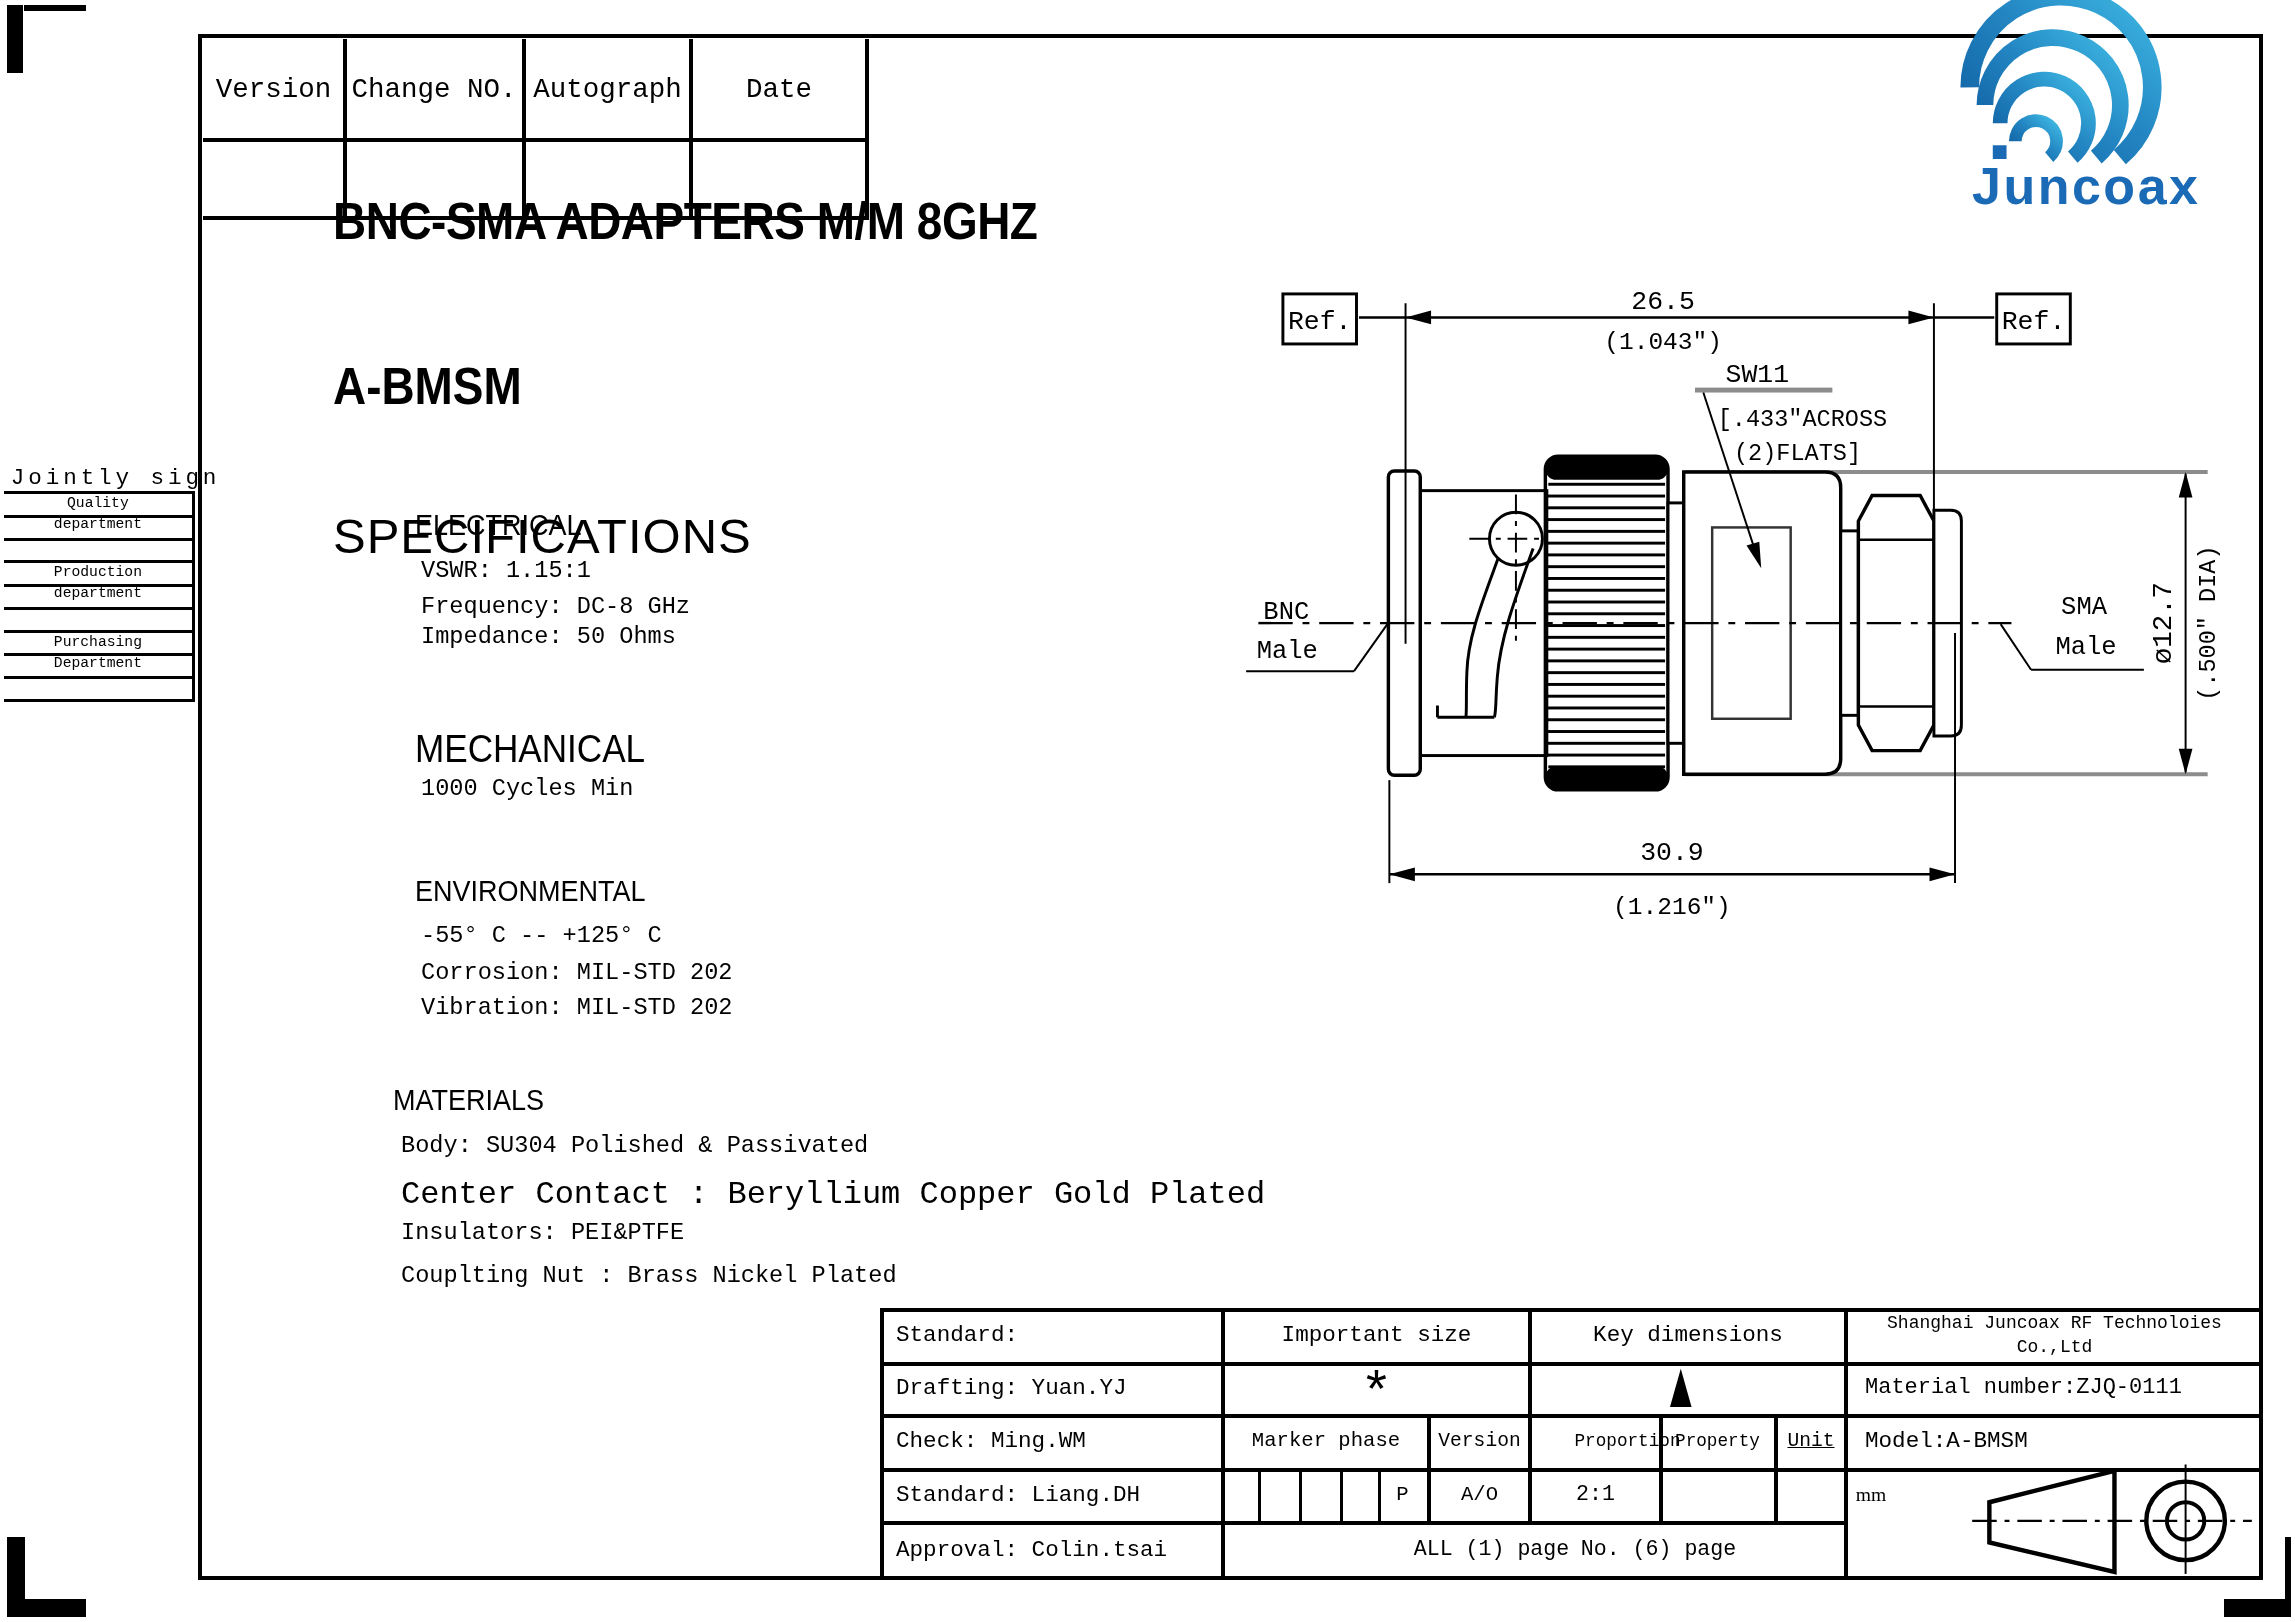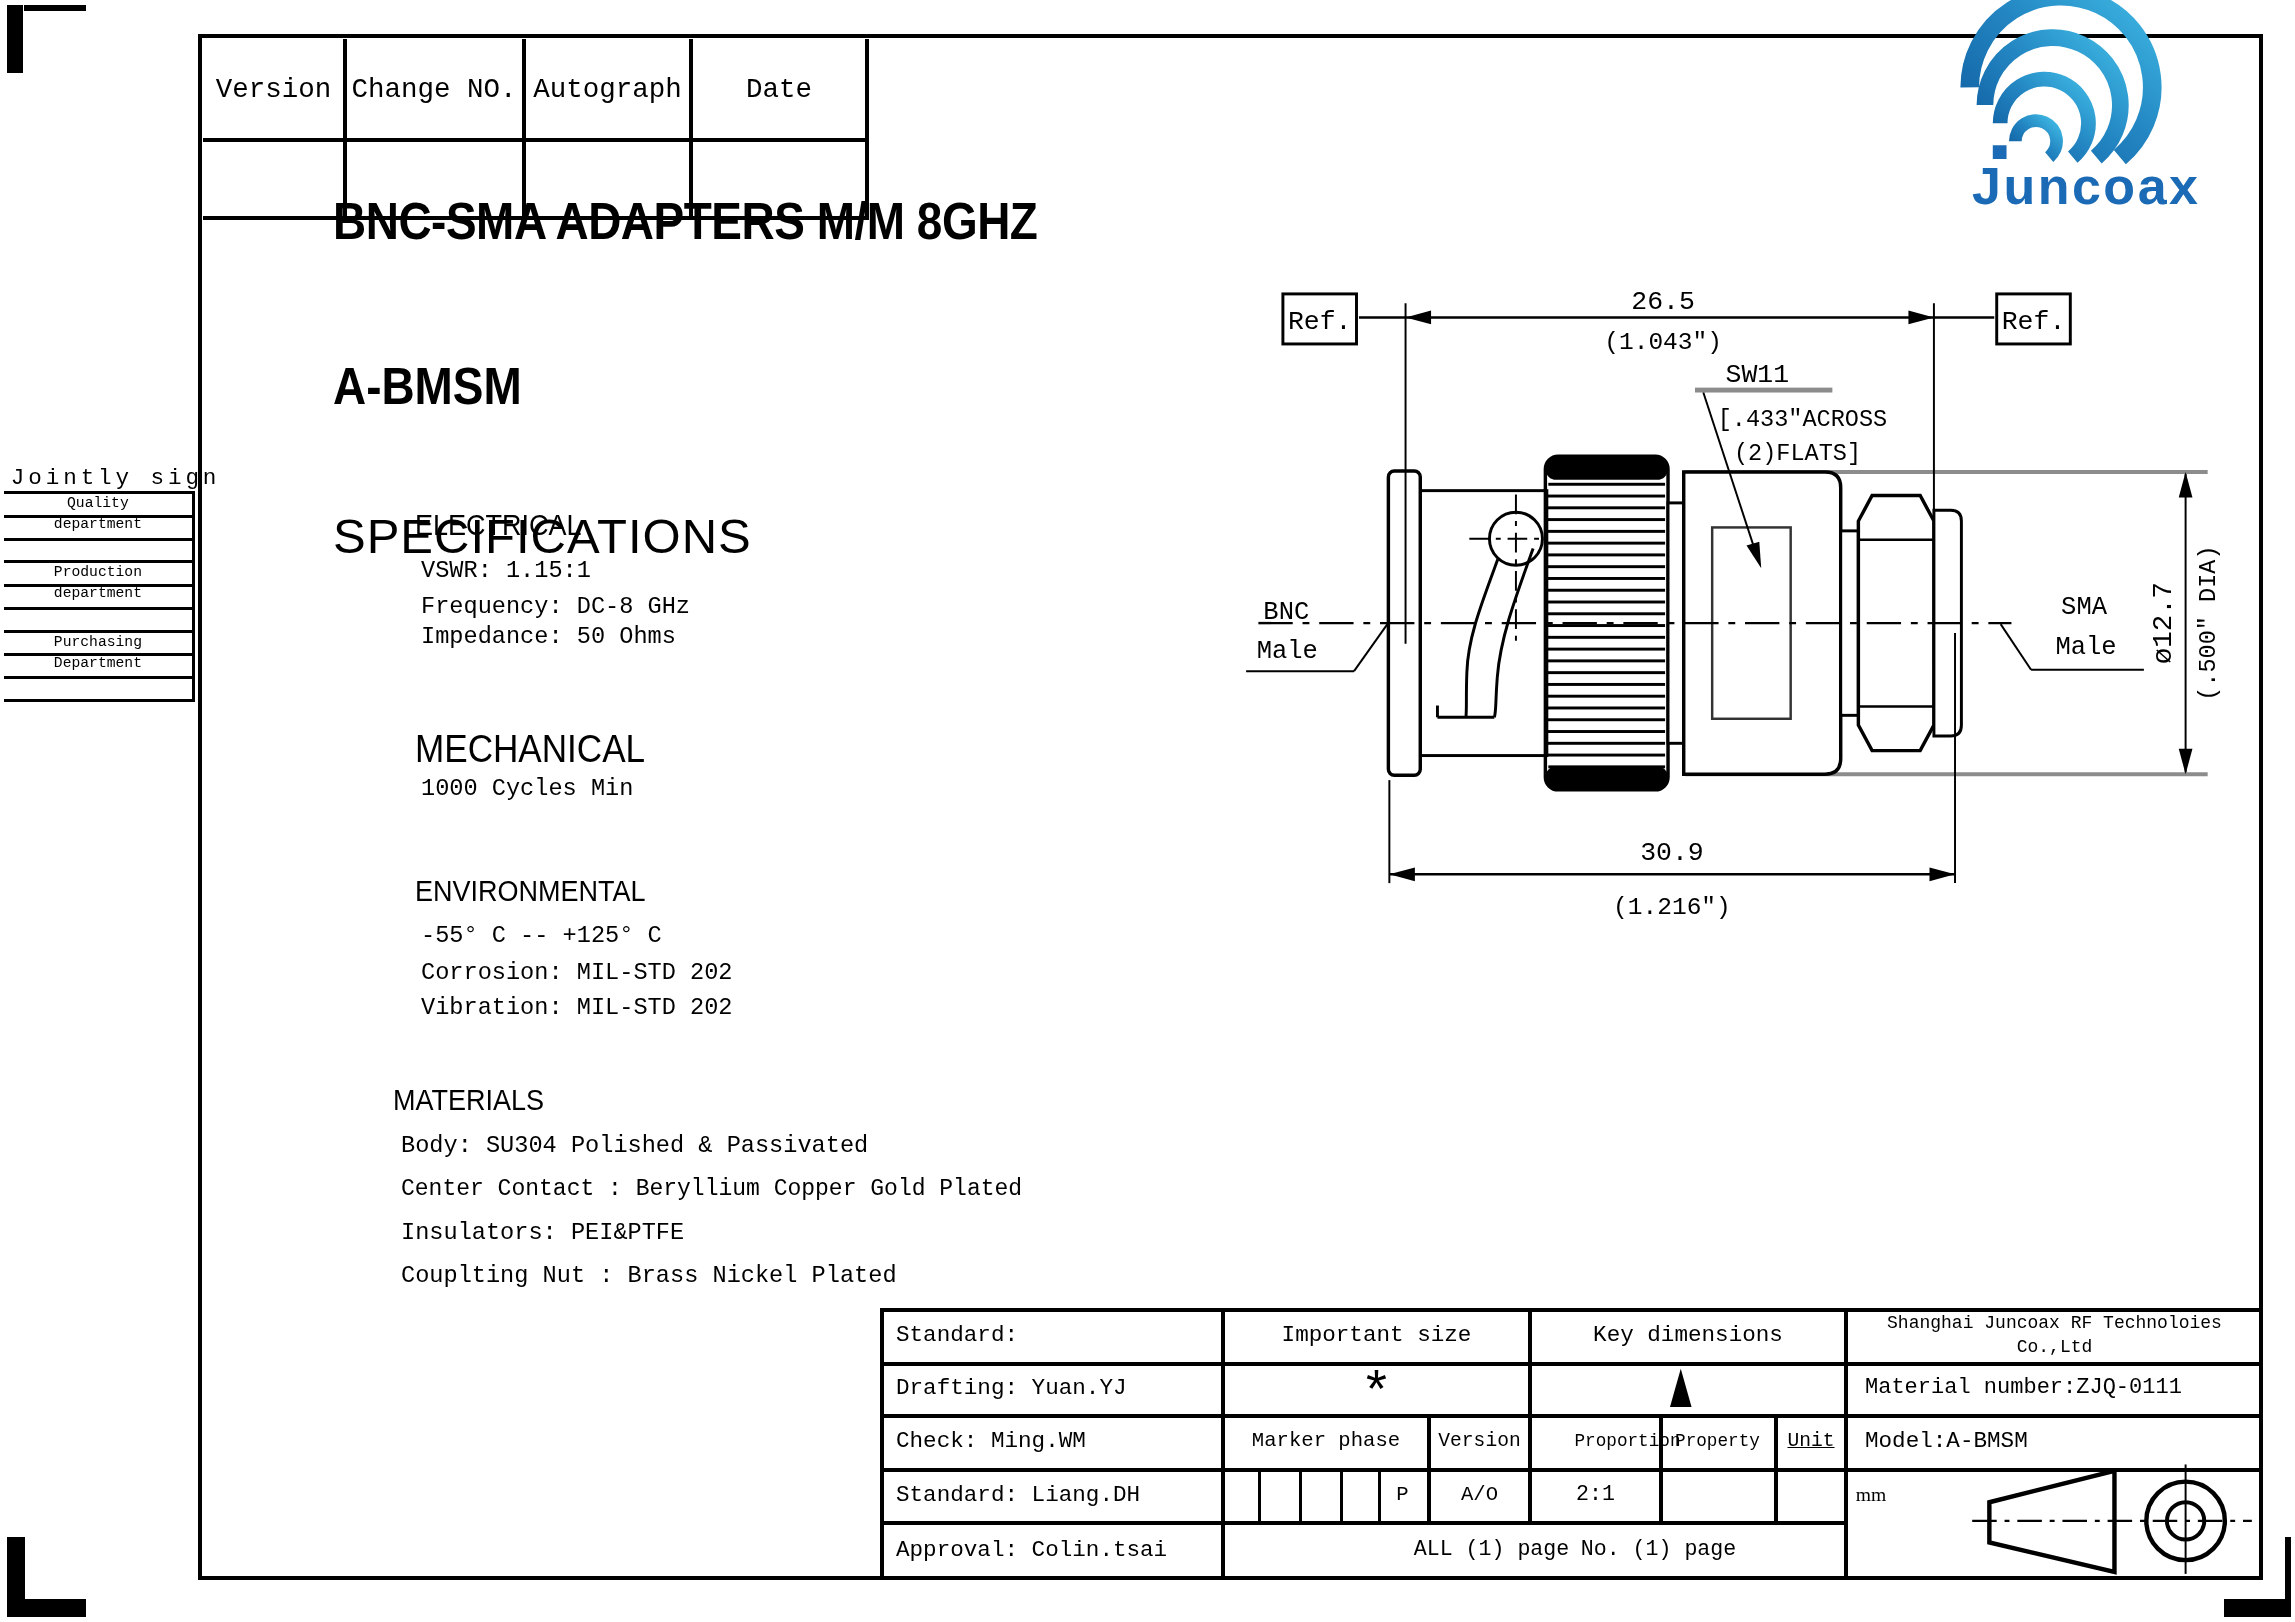--- a/index.html
+++ b/index.html
@@ -72,21 +72,21 @@
   <div class="t sans" style="left:415px;top:727px;font-size:39px;"><span class="condensed">MECHANICAL</span></div>
   <div class="t" style="left:421px;top:775px;font-size:23.6px;">1000 Cycles Min</div>
 
   <div class="t sans" style="left:415px;top:874px;font-size:30px;"><span class="condensed">ENVIRONMENTAL</span></div>
   <div class="t" style="left:421px;top:922px;font-size:23.6px;">-55° C -- +125° C</div>
   <div class="t" style="left:421px;top:959px;font-size:23.6px;">Corrosion: MIL-STD 202</div>
   <div class="t" style="left:421px;top:994px;font-size:23.6px;">Vibration: MIL-STD 202</div>
 
   <div class="t sans" style="left:393px;top:1083px;font-size:30px;"><span class="condensed">MATERIALS</span></div>
   <div class="t" style="left:401px;top:1132px;font-size:23.6px;">Body: SU304 Polished &amp; Passivated</div>
-  <div class="t" style="left:401px;top:1176px;font-size:23px;">Center Contact : Beryllium Copper Gold Plated</div>
+  <div class="t" style="left:401px;top:1176px;font-size:32px;">Center Contact : Beryllium Copper Gold Plated</div>
   <div class="t" style="left:401px;top:1219px;font-size:23.6px;">Insulators: PEI&amp;PTFE</div>
   <div class="t" style="left:401px;top:1262px;font-size:23.6px;">Couplting Nut : Brass Nickel Plated</div>
 
   <svg width="2295" height="1622" viewBox="0 0 4678 3306" style="pointer-events:none;">
     <defs>
       <linearGradient id="lg" x1="0" y1="1" x2="1" y2="0">
         <stop offset="0" stop-color="#0e5a9d"></stop>
           <stop offset="0.55" stop-color="#2386c2"></stop>
           <stop offset="1" stop-color="#3fb9e4"></stop>
       </linearGradient>
@@ -130,21 +130,21 @@
   <div class="t ctr" style="left:1225px;top:1429px;width:202px;font-size:20.6px;">Marker phase</div>
   <div class="t ctr" style="left:1431px;top:1430px;width:97px;font-size:19.6px;">Version</div>
   <div class="t ctr" style="left:1532px;top:1431px;width:127px;font-size:17.7px;padding-left:32px;">Proportion</div>
   <div class="t ctr" style="left:1662px;top:1431px;width:111px;font-size:17.7px;">Property</div>
   <div class="t ctr" style="left:1778px;top:1430px;width:66px;font-size:19.6px;text-decoration:underline;">Unit</div>
   <div class="t ctr" style="left:1378px;top:1483px;width:49px;font-size:20.6px;">P</div>
   <div class="t ctr" style="left:1431px;top:1483px;width:97px;font-size:20.6px;">A/O</div>
   <div class="t ctr" style="left:1532px;top:1482px;width:127px;font-size:21.6px;">2:1</div>
   <div class="t ctr" style="left:1828px;top:1484px;width:86px;font-size:19.6px;font-family:Liberation Serif, serif;">mm</div>
   <div class="t ctr" style="left:1376px;top:1537px;width:231px;font-size:21.6px;">ALL (1) page</div>
-  <div class="t ctr" style="left:1543px;top:1537px;width:231px;font-size:21.6px;">No. (1) page</div>
+  <div class="t ctr" style="left:1543px;top:1537px;width:231px;font-size:21.6px;">No. (6) page</div>
 
   <div class="t ctr" style="left:1847px;top:1313px;width:415px;font-size:18px;">Shanghai Juncoax RF Technoloies</div>
   <div class="t ctr" style="left:1847px;top:1337px;width:415px;font-size:18px;">Co.,Ltd</div>
   <div class="t" style="left:1865px;top:1375px;font-size:22px;">Material number:ZJQ-0111</div>
   <div class="t" style="left:1865px;top:1428px;font-size:22.6px;">Model:A-BMSM</div>
 
   <svg width="2295" height="1622" viewBox="0 0 4678 3306" style="pointer-events:none;">
     <defs>
       <pattern id="knurlPat" width="20" height="24" patternUnits="userSpaceOnUse">
         <rect width="20" height="24" fill="#fff"></rect>

